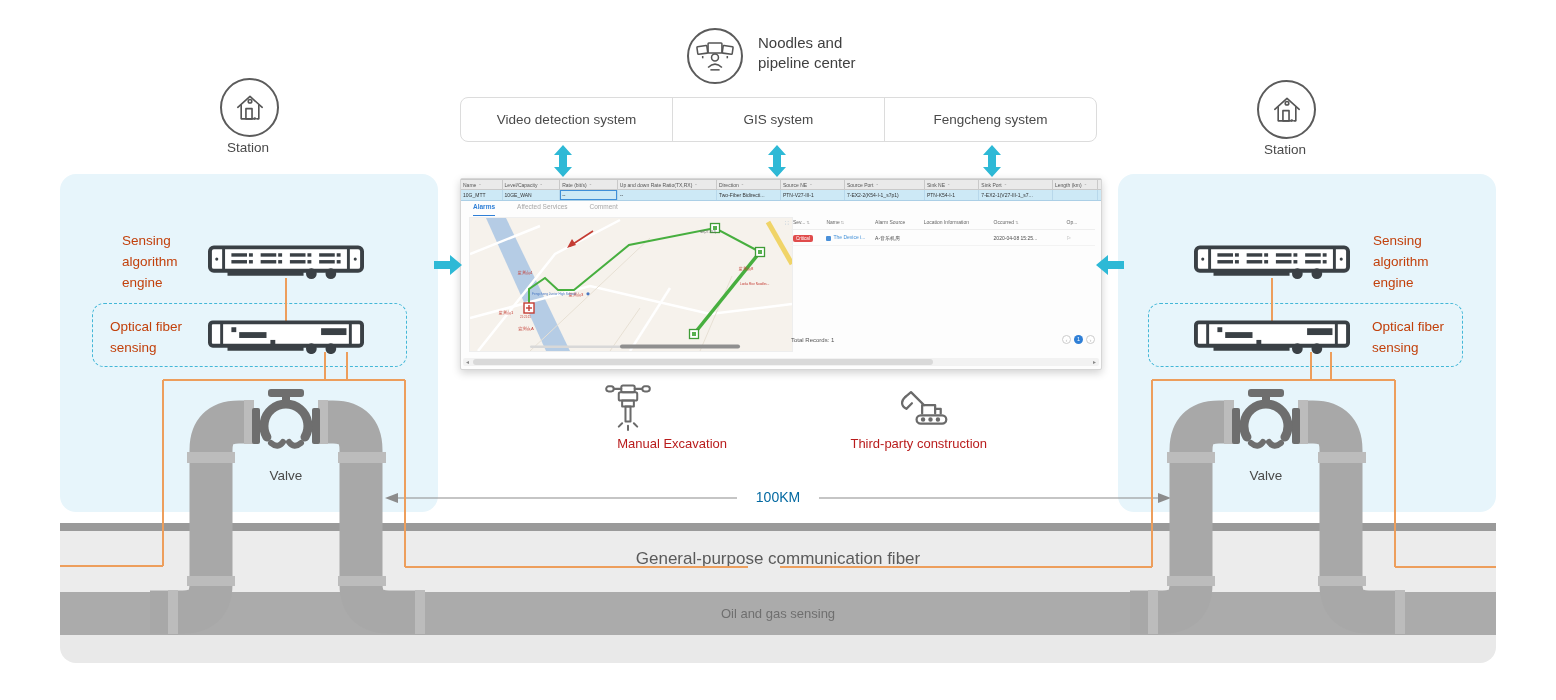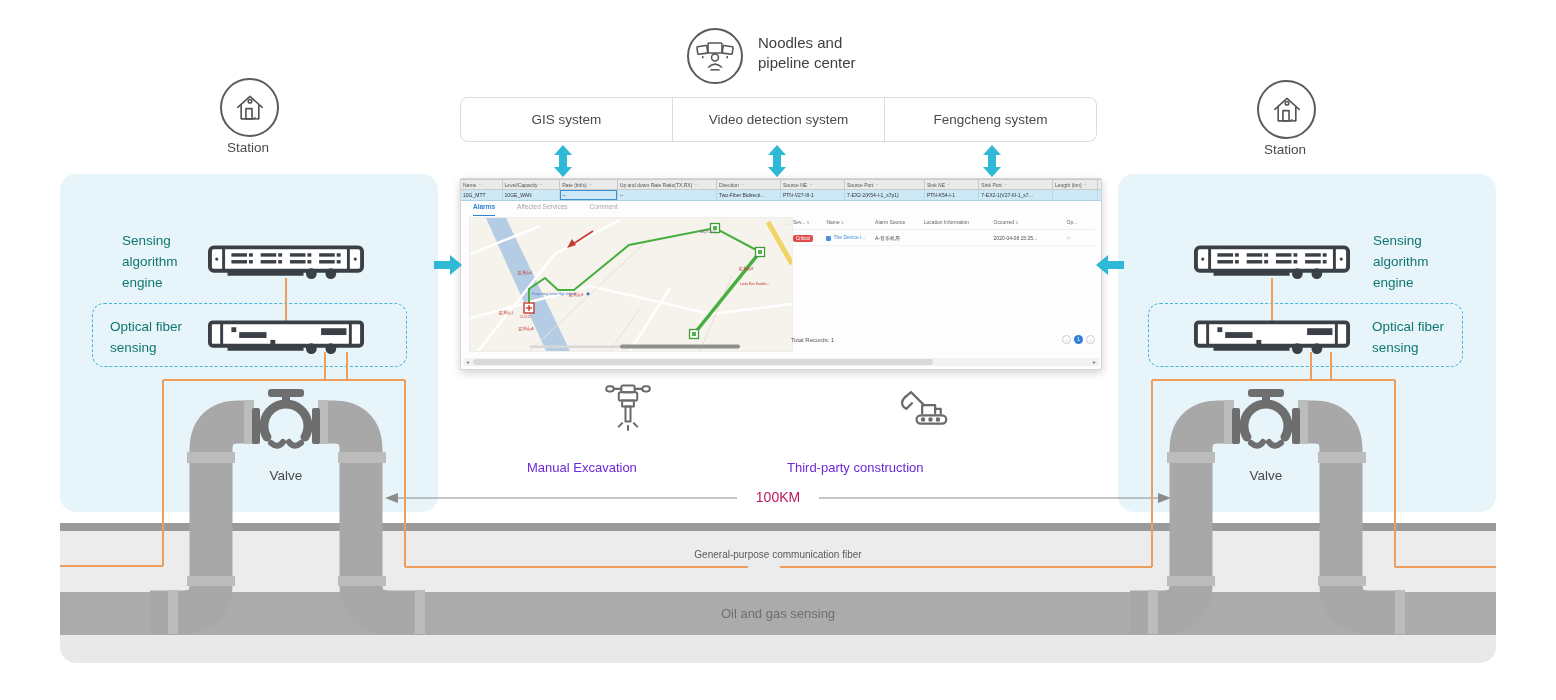--- a/index.html
+++ b/index.html
@@ -13,31 +13,31 @@
   .cc-text{left:758px;top:33px;font-size:15px;line-height:20px;color:#3f3f3f;z-index:4;}
   .sysstrip{left:460px;top:97px;width:637px;height:45px;display:flex;z-index:4;background:#fff;
             border:1px solid #dcdcdc;border-radius:8px;box-sizing:border-box;}
   .syscell{flex:1;display:flex;align-items:center;justify-content:center;font-size:13.5px;color:#4a4a4a;}
   .syscell + .syscell{border-left:1px solid #dcdcdc;}
   
   .bluepanel{top:174px;width:378px;height:338px;background:#e7f5fb;border-radius:16px;z-index:1;}
   .station-circle{width:55px;height:55px;border:2px solid #5b5b5b;border-radius:50%;z-index:4;
                   display:flex;align-items:center;justify-content:center;background:#fff;}
   .station-label{font-size:13.5px;color:#4a4a4a;z-index:4;width:80px;text-align:center;}
-  .biglabel{font-size:13.5px;line-height:21px;color:#0f766e;z-index:4;}
+  .biglabel{font-size:13.5px;line-height:21px;color:#c2410c;z-index:4;}
   .dashedbox{top:303px;width:315px;height:64px;border:1.5px dashed #43b7d7;border-radius:12px;z-index:2;box-sizing:border-box;}
   .devicon{z-index:4;}
   .valve-label{font-size:13.5px;color:#4a4a4a;z-index:4;width:80px;text-align:center;}
-  .haz-label{font-size:13px;color:#6d28d9;z-index:4;text-align:left;width:200px;margin-top:24px;}
-  .km-label{left:737px;top:489px;width:82px;text-align:center;font-size:14px;color:#be185d;background:#fff;z-index:3;}
+  .haz-label{font-size:13px;color:#b91c1c;z-index:4;text-align:right;width:200px;}
+  .km-label{left:737px;top:489px;width:82px;text-align:center;font-size:14px;color:#0369a1;background:#fff;z-index:3;}
   
   .under{left:60px;top:523px;width:1436px;height:140px;z-index:1;border-radius:0 0 16px 16px;overflow:hidden;}
   .u-top{left:0;top:0;width:100%;height:8px;background:#9a9a9a;}
   .u-fiber{left:0;top:8px;width:100%;height:61px;background:#ececec;text-align:center;}
-  .u-fiber span{display:inline-block;margin-top:18px;font-size:10px;color:#5a5a5a;}
+  .u-fiber span{display:inline-block;margin-top:18px;font-size:17px;color:#5a5a5a;}
   .u-pipe{left:0;top:69px;width:100%;height:43px;background:#ababab;text-align:center;line-height:43px;font-size:13px;color:#6f6f6f;}
   .u-bot{left:0;top:112px;width:100%;height:28px;background:#e9e9e9;}
   
   .shot{left:460px;top:178px;width:640px;height:190px;background:#fdfdfd;border:1px solid #d6d6d6;
         box-shadow:0 3px 9px rgba(0,0,0,.18);z-index:5;border-radius:2px;font-family:"Liberation Sans",sans-serif;}
   .nmsrow{display:flex;height:11px;font-size:5px;line-height:9px;box-sizing:border-box;}
   .nmsrow .c{box-sizing:border-box;border-right:1px solid #c9c9c9;padding:1px 2px;white-space:nowrap;overflow:hidden;}
   .nmsrow .c:nth-child(1){width:6.5%;} .nmsrow .c:nth-child(2){width:9%;}
   .nmsrow .c:nth-child(3){width:9%;}  .nmsrow .c:nth-child(4){width:15.5%;}
   .nmsrow .c:nth-child(5){width:10%;} .nmsrow .c:nth-child(6){width:10%;}
@@ -166,22 +166,22 @@
         <line x1="20" y1="44" x2="32" y2="44"></line>
       </g>
     </svg>
   </div>
   <div class="abs cc-text">
     <div>Noodles and</div>
     <div>pipeline center</div>
   </div>
 
   <div class="abs sysstrip">
+    <div class="syscell">Video detection system</div>
     <div class="syscell">GIS system</div>
-    <div class="syscell">Video detection system</div>
     <div class="syscell">Fengcheng system</div>
   </div>
 
   <svg class="abs" style="left:554px;top:145px;z-index:4;" width="18" height="32">
       <path d="M9 0 L18 10 H13 V22 H18 L9 32 L0 22 H5 V10 H0 Z" fill="#2eb9d6"></path>
     </svg>
   <svg class="abs" style="left:768px;top:145px;z-index:4;" width="18" height="32">
       <path d="M9 0 L18 10 H13 V22 H18 L9 32 L0 22 H5 V10 H0 Z" fill="#2eb9d6"></path>
     </svg>
   <svg class="abs" style="left:983px;top:145px;z-index:4;" width="18" height="32">

